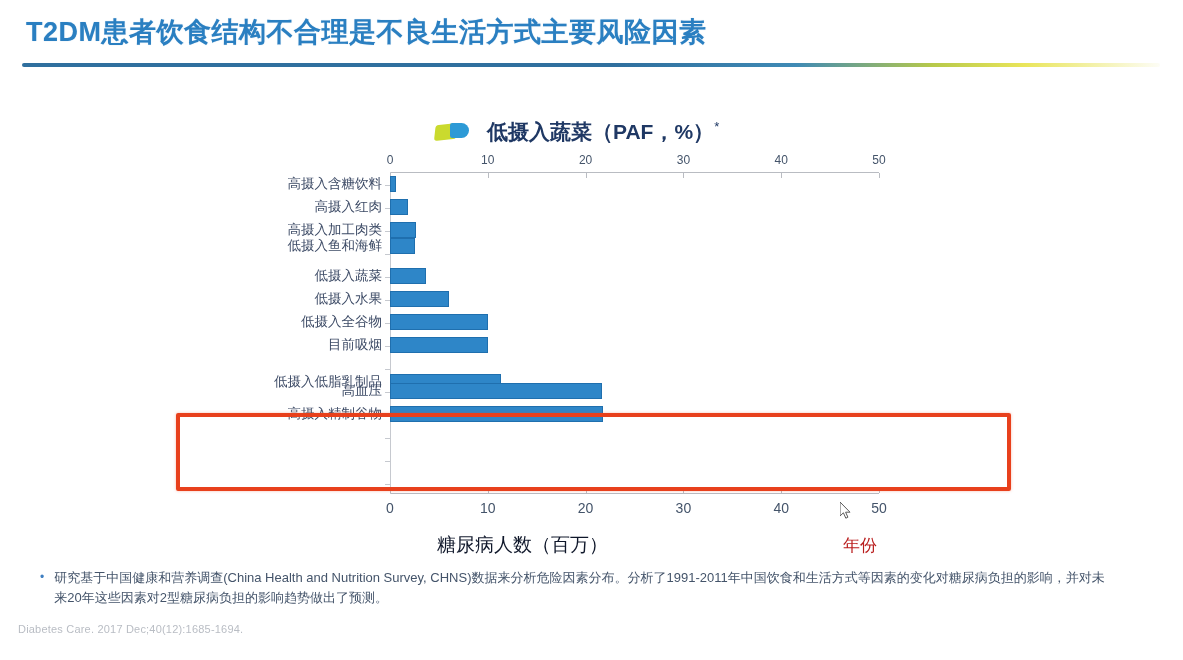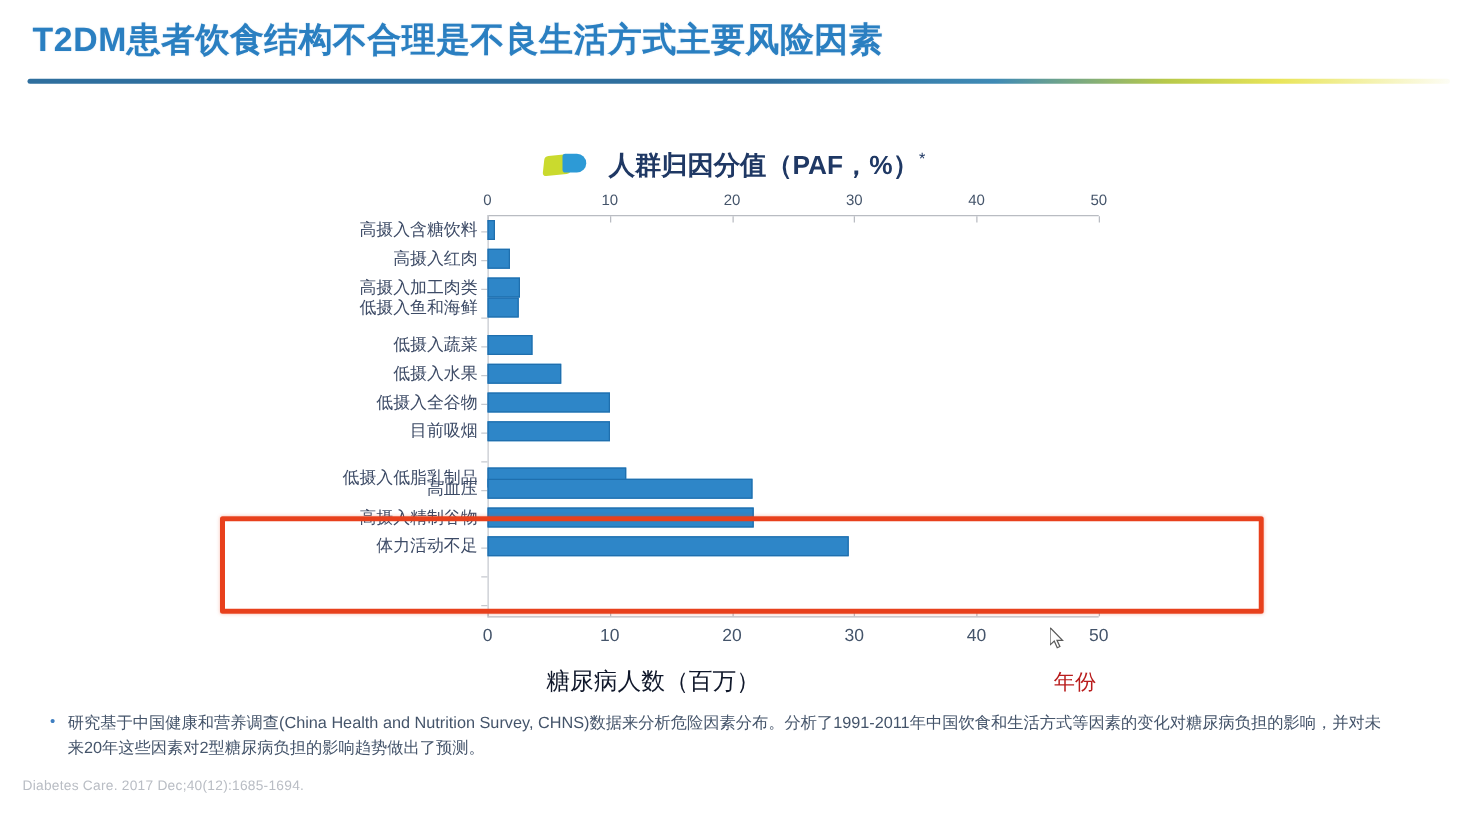--- a/index.html
+++ b/index.html
@@ -241,21 +241,21 @@
 <div class="title-rule"></div>
 
 <div class="chart-area">
 
   <div class="chart-head">
     <span class="head-icon">
       <span class="blob-y"></span>
       <span class="blob-b"></span>
     </span>
     <span class="chart-title">
-      <span>人群归因分值（PAF，%）</span><span class="star">*</span>
+      <span>低摄入蔬菜（PAF，%）</span><span class="star">*</span>
     </span>
   </div>
 
   <div class="plot" id="plot">
     <div class="plot-axis-top"></div>
     <div class="plot-axis-bottom"></div>
     <div class="y-spine"></div>
   <div class="tick top" style="left: 0px;"></div>
       <div class="tick-label top" style="left: 0px;">0</div>
       <div class="tick top" style="left: 97.8px;"></div>
@@ -329,24 +329,20 @@
       <div class="row" style="top: 207px; width: 489px; text-align: right;">
         <div class="bar" style="width: 212.226px; background: rgb(46, 134, 200);"></div>
         <div class="row-label">高血压</div>
       </div>
       <div class="y-tick" style="top: 242.5px;"></div>
       <div class="row" style="top: 230px; width: 489px;">
         <div class="bar" style="width: 213.204px; background: rgb(46, 134, 200);"></div>
         <div class="row-label">高摄入精制谷物</div>
       </div>
       <div class="y-tick" style="top: 265.5px;"></div>
-      <div class="row" style="top: 253px; width: 489px;">
-        <div class="bar" style="width: 288.51px; background: rgb(46, 134, 200);"></div>
-        <div class="row-label">体力活动不足</div>
-      </div>
       <div class="y-tick" style="top: 288.5px;"></div>
       <div class="y-tick" style="top: 311.5px;"></div>
     </div>
 
   <div class="highlight-box"></div>
 
   <div class="x-caption">糖尿病人数（百万）</div>
   <div class="x-caption-right">年份</div>
 
   <svg class="cursor" viewBox="0 0 12 18">

